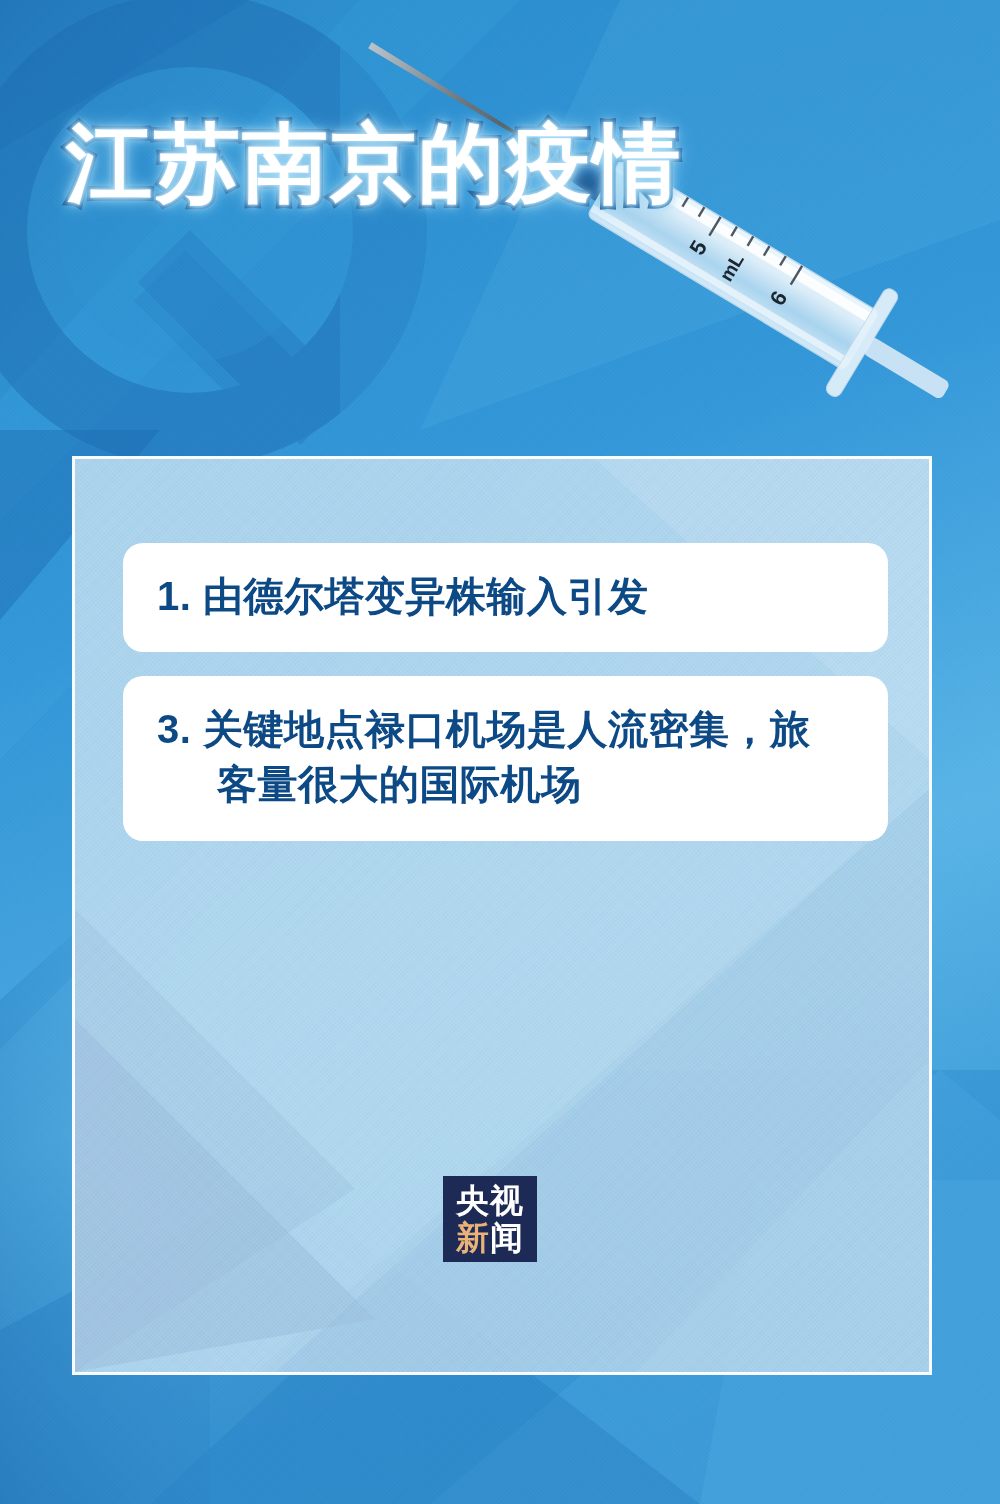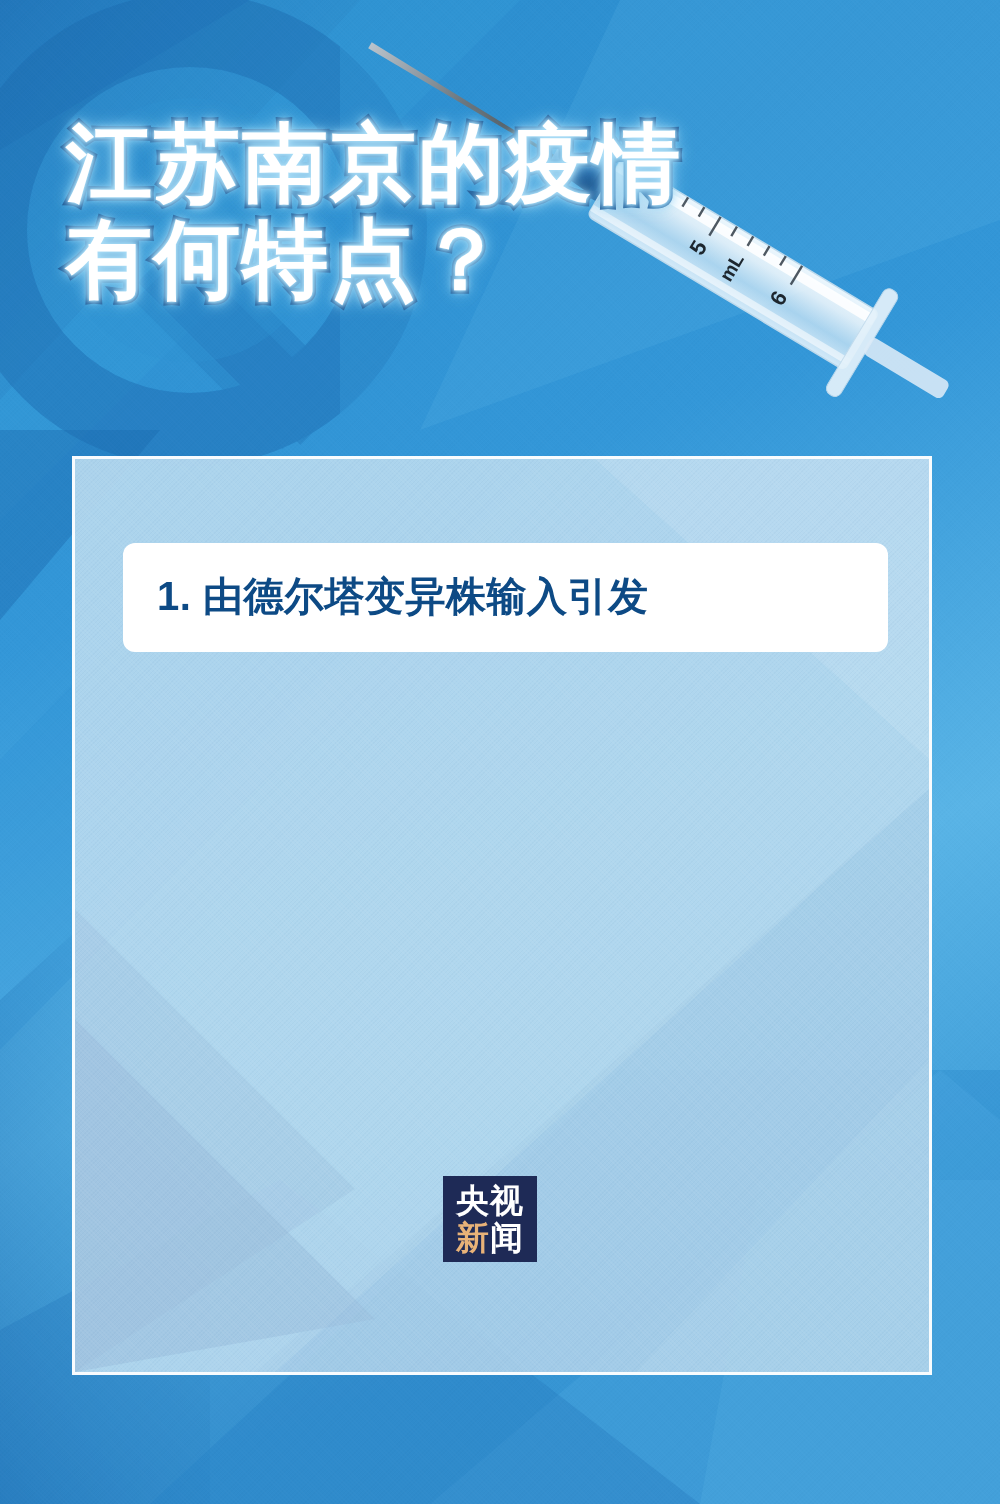--- a/index.html
+++ b/index.html
@@ -89,21 +89,21 @@
   .cards {
     position: absolute;
     left: 48px;
     top: 84px;
     width: 765px;
     z-index: 3;
   }
 
   .card {
     background: #ffffff;
-    border-radius: 12px;
+    border-radius: 20px;
     margin-bottom: 24px;
     padding: 26px 34px 28px 34px;
     box-sizing: border-box;
   }
   .card-text {
     color: #0d4a85;
     font-weight: 700;
     font-size: 40px;
     line-height: 1.38;
     letter-spacing: .5px;
@@ -240,40 +240,43 @@
       <text x="826" y="172" font-family="Liberation Sans, sans-serif" font-size="22" font-weight="700" fill="#1d262e" transform="rotate(-90 826 172)">6</text>
 
       <rect x="905" y="100" width="16" height="122" rx="7" fill="#e4f2fb" opacity=".92" stroke="#c4dced" stroke-width="1"></rect>
 
       <rect x="918" y="150" width="92" height="20" rx="6" fill="#dcebf7" opacity=".88"></rect>
     </g>
   </svg>
 
   <div class="title-block">
     <div class="title-line">江苏南京的疫情</div>
-    <div class="title-line second">有何特点？</div>
   </div>
 
   <div class="content-frame">
     <svg class="frame-geo" viewBox="0 0 854 913" preserveAspectRatio="none">
       <polygon points="0,0 854,0 854,913 0,913" fill="#a8cee8" opacity=".55"></polygon>
       <polygon points="0,0 470,0 0,470" fill="#b7daf0" opacity=".55"></polygon>
       <polygon points="470,0 854,0 854,330 200,913 0,913 0,470" fill="#bfdff2" opacity=".42"></polygon>
       <polygon points="0,560 300,860 0,913" fill="#93b6d6" opacity=".40"></polygon>
       <polygon points="180,913 854,330 854,913" fill="#a6cbe6" opacity=".32"></polygon>
       <polygon points="0,450 280,730 0,913" fill="#9cbedc" opacity=".32"></polygon>
       <polygon points="520,0 854,0 854,300" fill="#c6e3f4" opacity=".35"></polygon>
       <polygon points="854,600 854,913 560,913" fill="#b3d6ee" opacity=".30"></polygon>
     </svg>
     <div class="frame-noise"></div>
 
     <div class="cards">
       <div class="card">
         <span class="card-text">1. 由德尔塔变异株输入引发</span>
       </div>
+      <div class="card">
+        <span class="card-text">3. 关键地点禄口机场是人流密集，旅
+客量很大的国际机场</span>
+      </div>
     </div>
   </div>
 
   <div class="logo">
     <div class="logo-row logo-top">
       <span class="logo-ch">央</span>
       <span class="logo-ch">视</span>
     </div>
     <div class="logo-row logo-bottom">
       <span class="logo-ch accent">新</span>

